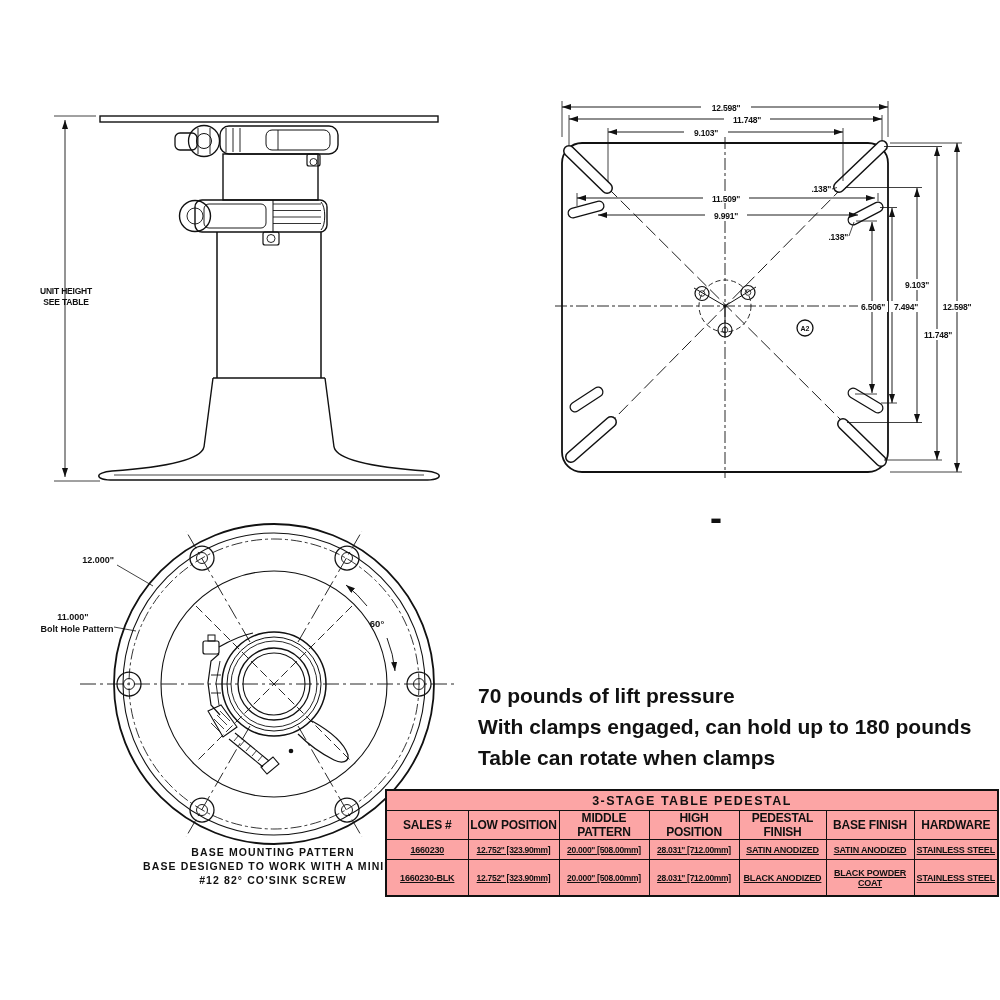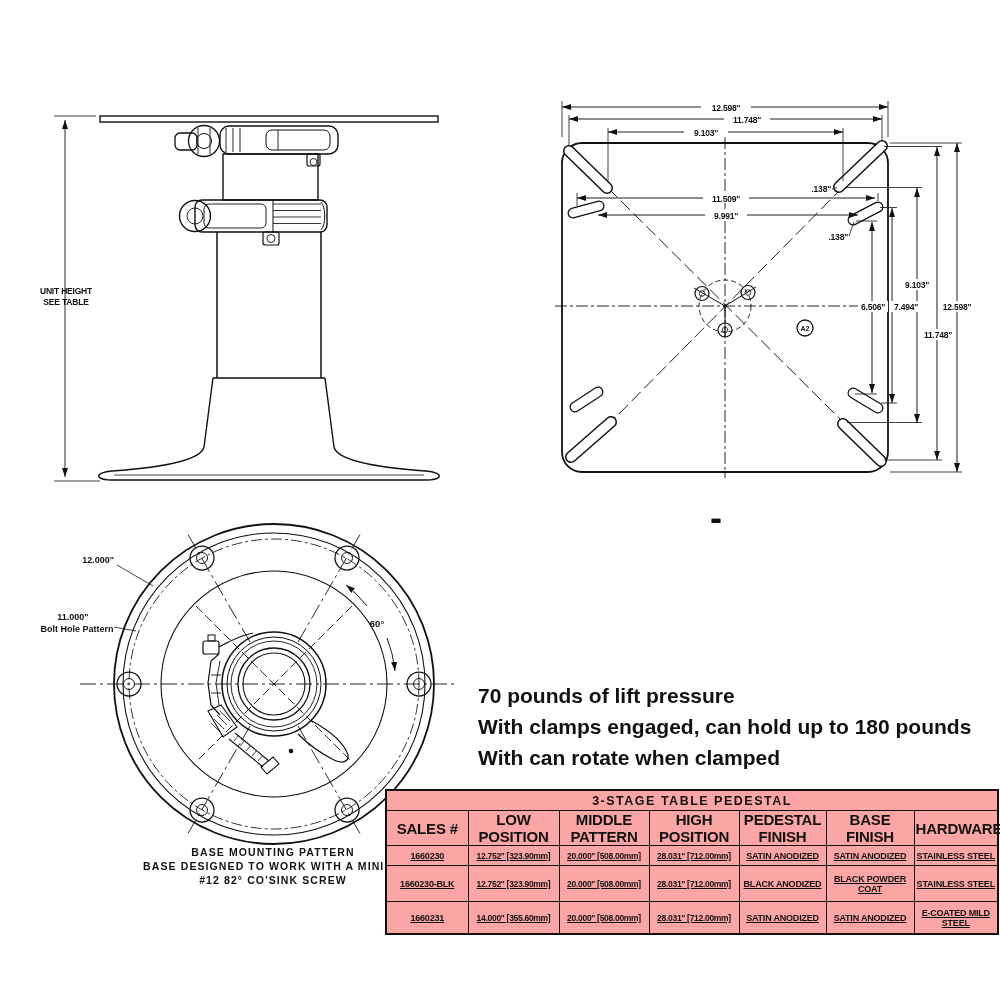--- a/index.html
+++ b/index.html
@@ -13,21 +13,21 @@
   .angtxt{font-size:9.5px;font-weight:700;}
   .marktxt{font-size:7px;font-weight:700;}
   #notes{position:absolute;left:478px;top:680px;width:520px;
          font-size:21px;font-weight:700;line-height:31px;color:#111;}
   #sep-dash{position:absolute;left:710px;top:500px;font-size:36px;font-weight:900;color:#111;line-height:36px;}
   table#spec{position:absolute;left:385px;top:789px;width:612px;border-collapse:collapse;
              border:2.5px solid #111;table-layout:fixed;background:#fca5a5;}
   table#spec td{border:1.6px solid #111;text-align:center;vertical-align:middle;
                 padding:0 1px;font-weight:700;color:#111;}
   td.title-cell{font-size:12.5px;letter-spacing:1.5px;height:19px;}
-  td.hdr{font-size:15px;height:25px;letter-spacing:-0.2px;}
+  td.hdr{font-size:12px;height:25px;letter-spacing:-0.2px;}
   td.cell{font-size:9px;letter-spacing:-0.2px;text-decoration:underline;}
   td.dimcell{white-space:nowrap;font-size:8.5px;letter-spacing:-0.3px;}
   tr.r1 td{height:19px;} tr.r2 td{height:35px;} tr.r3 td{height:31px;}
 </style>
 </head>
 <body>
 
 <div id="canvas">
 
   <svg class="abs" style="left:20px;top:95px" width="470" height="395" viewBox="0 0 470 395">
@@ -280,21 +280,21 @@
     <text class="captxt" x="258" y="341" text-anchor="middle">BASE MOUNTING PATTERN</text>
     <text class="captxt" x="258" y="355" text-anchor="middle">BASE DESIGNED TO WORK WITH A MINIMU</text>
     <text class="captxt" x="258" y="369" text-anchor="middle">#12 82° CO'SINK SCREW</text>
   </svg>
 
   <span id="sep-dash">-</span>
 
   <div id="notes">
     <div>70 pounds of lift pressure</div>
     <div>With clamps engaged, can hold up to 180 pounds</div>
-    <div>With can rotate when clamped</div>
+    <div>Table can rotate when clamps</div>
   </div>
 
   <table id="spec">
     <colgroup>
       <col style="width:82px">
         <col style="width:91px">
         <col style="width:90px">
         <col style="width:90px">
       <col style="width:87px">
         <col style="width:88px">
@@ -324,25 +324,16 @@
     </tr>
     <tr class="r2">
       <td class="cell">1660230-BLK</td>
       <td class="cell dimcell">12.752" [323.90mm]</td>
       <td class="cell dimcell">20.000" [508.00mm]</td>
       <td class="cell dimcell">28.031" [712.00mm]</td>
       <td class="cell">BLACK ANODIZED</td>
       <td class="cell">BLACK POWDER COAT</td>
       <td class="cell">STAINLESS STEEL</td>
     </tr>
-    <tr class="r3">
-      <td class="cell">1660231</td>
-      <td class="cell dimcell">14.000" [355.60mm]</td>
-      <td class="cell dimcell">20.000" [508.00mm]</td>
-      <td class="cell dimcell">28.031" [712.00mm]</td>
-      <td class="cell">SATIN ANODIZED</td>
-      <td class="cell">SATIN ANODIZED</td>
-      <td class="cell">E-COATED MILD STEEL</td>
-    </tr>
   </tbody>
     </table>
 
 </div>
 
 </body></html>

